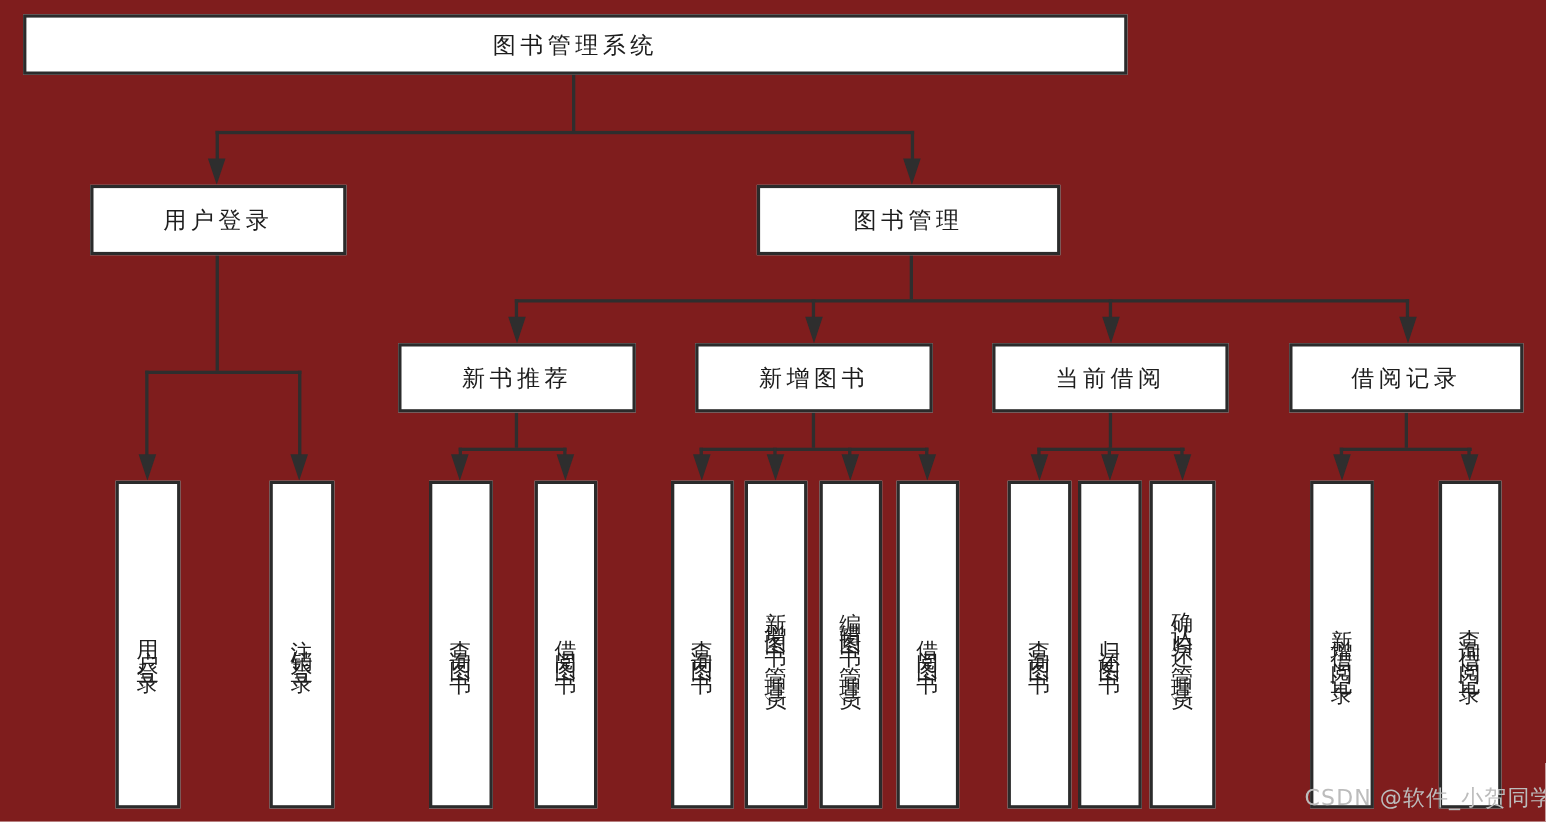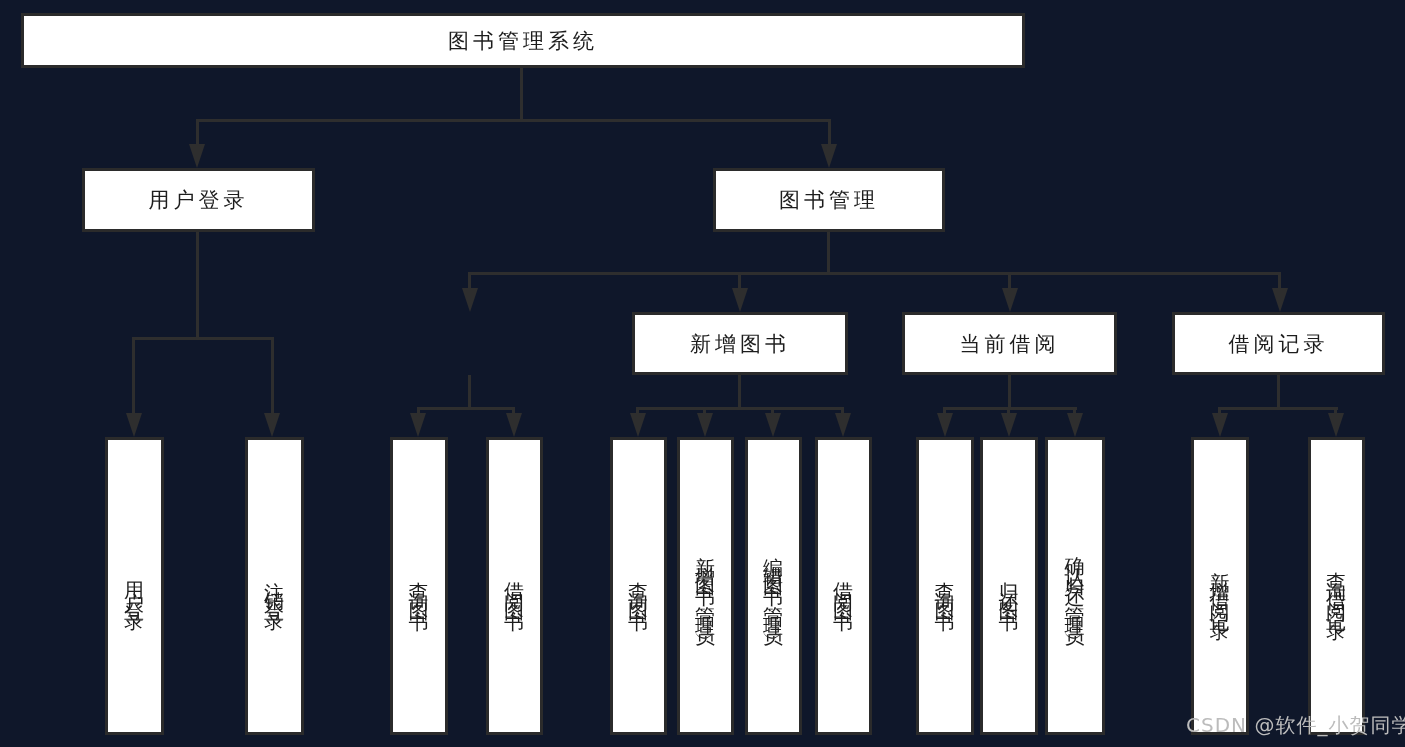--- a/index.html
+++ b/index.html
@@ -1,16 +1,16 @@
 <!DOCTYPE html>
 <html><head>
 <meta charset="utf-8">
 <style>
   html,body{margin:0;padding:0;background:#ffffff;}
-  .canvas{position:relative;width:1405px;height:747px;background:#0f172a;overflow:hidden;
+  .canvas{position:relative;width:1405px;height:747px;background:#7f1d1d;overflow:hidden;
           font-family:"DejaVu Sans","Liberation Sans",sans-serif;}
   .box{position:absolute;background:#ffffff;border:3px solid #2b2b2b;box-sizing:border-box;
        display:flex;align-items:center;justify-content:center;
        font-size:21px;letter-spacing:4px;color:#1d1d1d;z-index:2;}
   .box span{white-space:nowrap;}
   .vbox{position:absolute;background:#ffffff;border:3px solid #2b2b2b;box-sizing:border-box;
         display:flex;align-items:center;justify-content:center;z-index:2;}
   .vbox span{writing-mode:vertical-rl;text-orientation:mixed;line-height:1;
              font-size:20px;letter-spacing:10px;color:#1d1d1d;}
   .vl{position:absolute;width:3px;background:#2e2e2e;z-index:1;}
@@ -32,21 +32,21 @@
   <div class="vl" style="left:520px;top:68px;height:51px"></div>
   <div class="hl" style="left:196px;top:119px;width:635px"></div>
   <div class="vl" style="left:196px;top:119px;height:28px"></div>
   <div class="ah" style="left:189px;top:144px"></div>
   <div class="vl" style="left:828px;top:119px;height:28px"></div>
   <div class="ah" style="left:821px;top:144px"></div>
 
   <div class="box" style="left:82px;top:168px;width:233px;height:64px">
     <span>用户登录</span>
   </div>
-  <div class="box" style="left:713px;top:168px;width:232px;height:64px">
+  <div class="box" style="left:688px;top:168px;width:276px;height:64px">
     <span>图书管理</span>
   </div>
 
   <div class="vl" style="left:196px;top:232px;height:105px"></div>
   <div class="hl" style="left:132px;top:337px;width:142px"></div>
   <div class="vl" style="left:132px;top:337px;height:78px"></div>
   <div class="ah" style="left:126px;top:413px"></div>
   <div class="vl" style="left:271px;top:337px;height:78px"></div>
   <div class="ah" style="left:264px;top:413px"></div>
 
@@ -54,20 +54,23 @@
   <div class="hl" style="left:468px;top:272px;width:813px"></div>
   <div class="vl" style="left:468px;top:272px;height:20px"></div>
   <div class="ah" style="left:462px;top:288px"></div>
   <div class="vl" style="left:738px;top:272px;height:20px"></div>
   <div class="ah" style="left:732px;top:288px"></div>
   <div class="vl" style="left:1008px;top:272px;height:20px"></div>
   <div class="ah" style="left:1002px;top:288px"></div>
   <div class="vl" style="left:1278px;top:272px;height:20px"></div>
   <div class="ah" style="left:1272px;top:288px"></div>
 
+  <div class="box" style="left:362px;top:312px;width:216px;height:63px">
+    <span>新书推荐</span>
+  </div>
   <div class="box" style="left:632px;top:312px;width:216px;height:63px">
     <span>新增图书</span>
   </div>
   <div class="box" style="left:1172px;top:312px;width:213px;height:63px">
     <span>借阅记录</span>
   </div>
   <div class="box" style="left:902px;top:312px;width:215px;height:63px">
     <span>当前借阅</span>
   </div>
 

